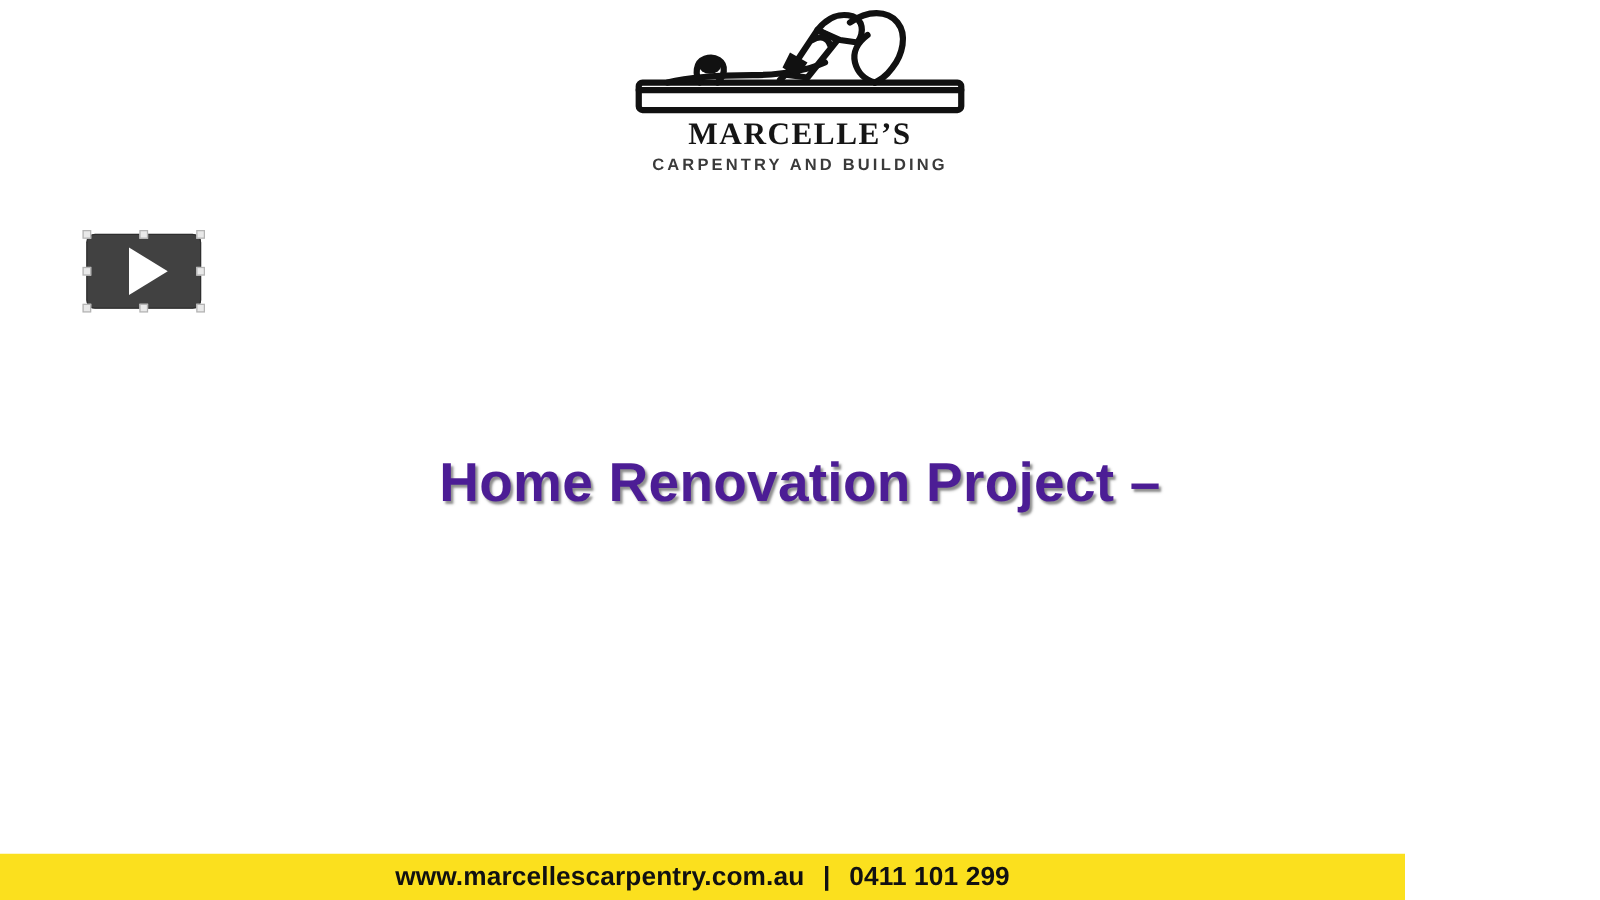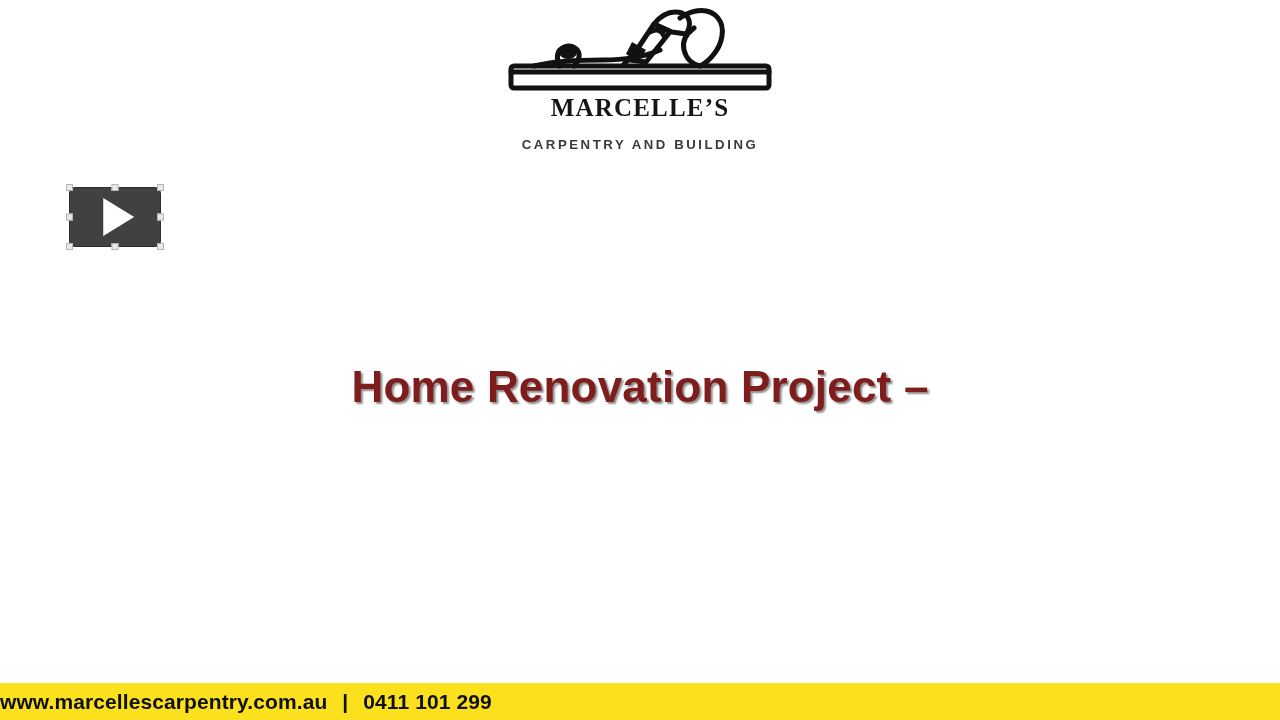--- a/index.html
+++ b/index.html
@@ -43,21 +43,21 @@
     line-height: 1.02;
     margin-top: 1px;
     white-space: nowrap;
   }
   .logo-tagline {
     font-family: "Liberation Sans", sans-serif;
     font-weight: bold;
     font-size: 13.2px;
     letter-spacing: 2.55px;
     color: #3a3a3a;
-    margin-top: 16px;
+    margin-top: 3px;
     white-space: nowrap;
   }
 
   
   .video-placeholder {
     position: absolute;
     left: 66px;
     top: 184px;
     width: 98px;
     height: 66px;
@@ -106,36 +106,37 @@
     left: 40px;
     top: 360px;
     width: 1200px;
     text-align: center;
   }
   .title-line {
     font-family: "Liberation Sans", sans-serif;
     font-weight: bold;
     font-size: 44px;
     line-height: 54px;
-    color: #7f1d1d;
+    color: #4c1d95;
     letter-spacing: 0.2px;
     text-shadow: 2px 2px 2px rgba(120,120,120,0.85);
     white-space: nowrap;
   }
 
   
   .footer-bar {
     position: absolute;
     left: 0;
     bottom: 0;
-    width: 1280px;
+    width: 1124px;
     height: 37px;
     background: #FBE01E;
     display: flex;
     align-items: center;
+    justify-content: center;
   }
   .footer-text {
     font-family: "Liberation Sans", sans-serif;
     font-weight: bold;
     font-size: 21px;
     color: #111111;
     letter-spacing: 0.1px;
     white-space: nowrap;
   }
   .footer-sep {

